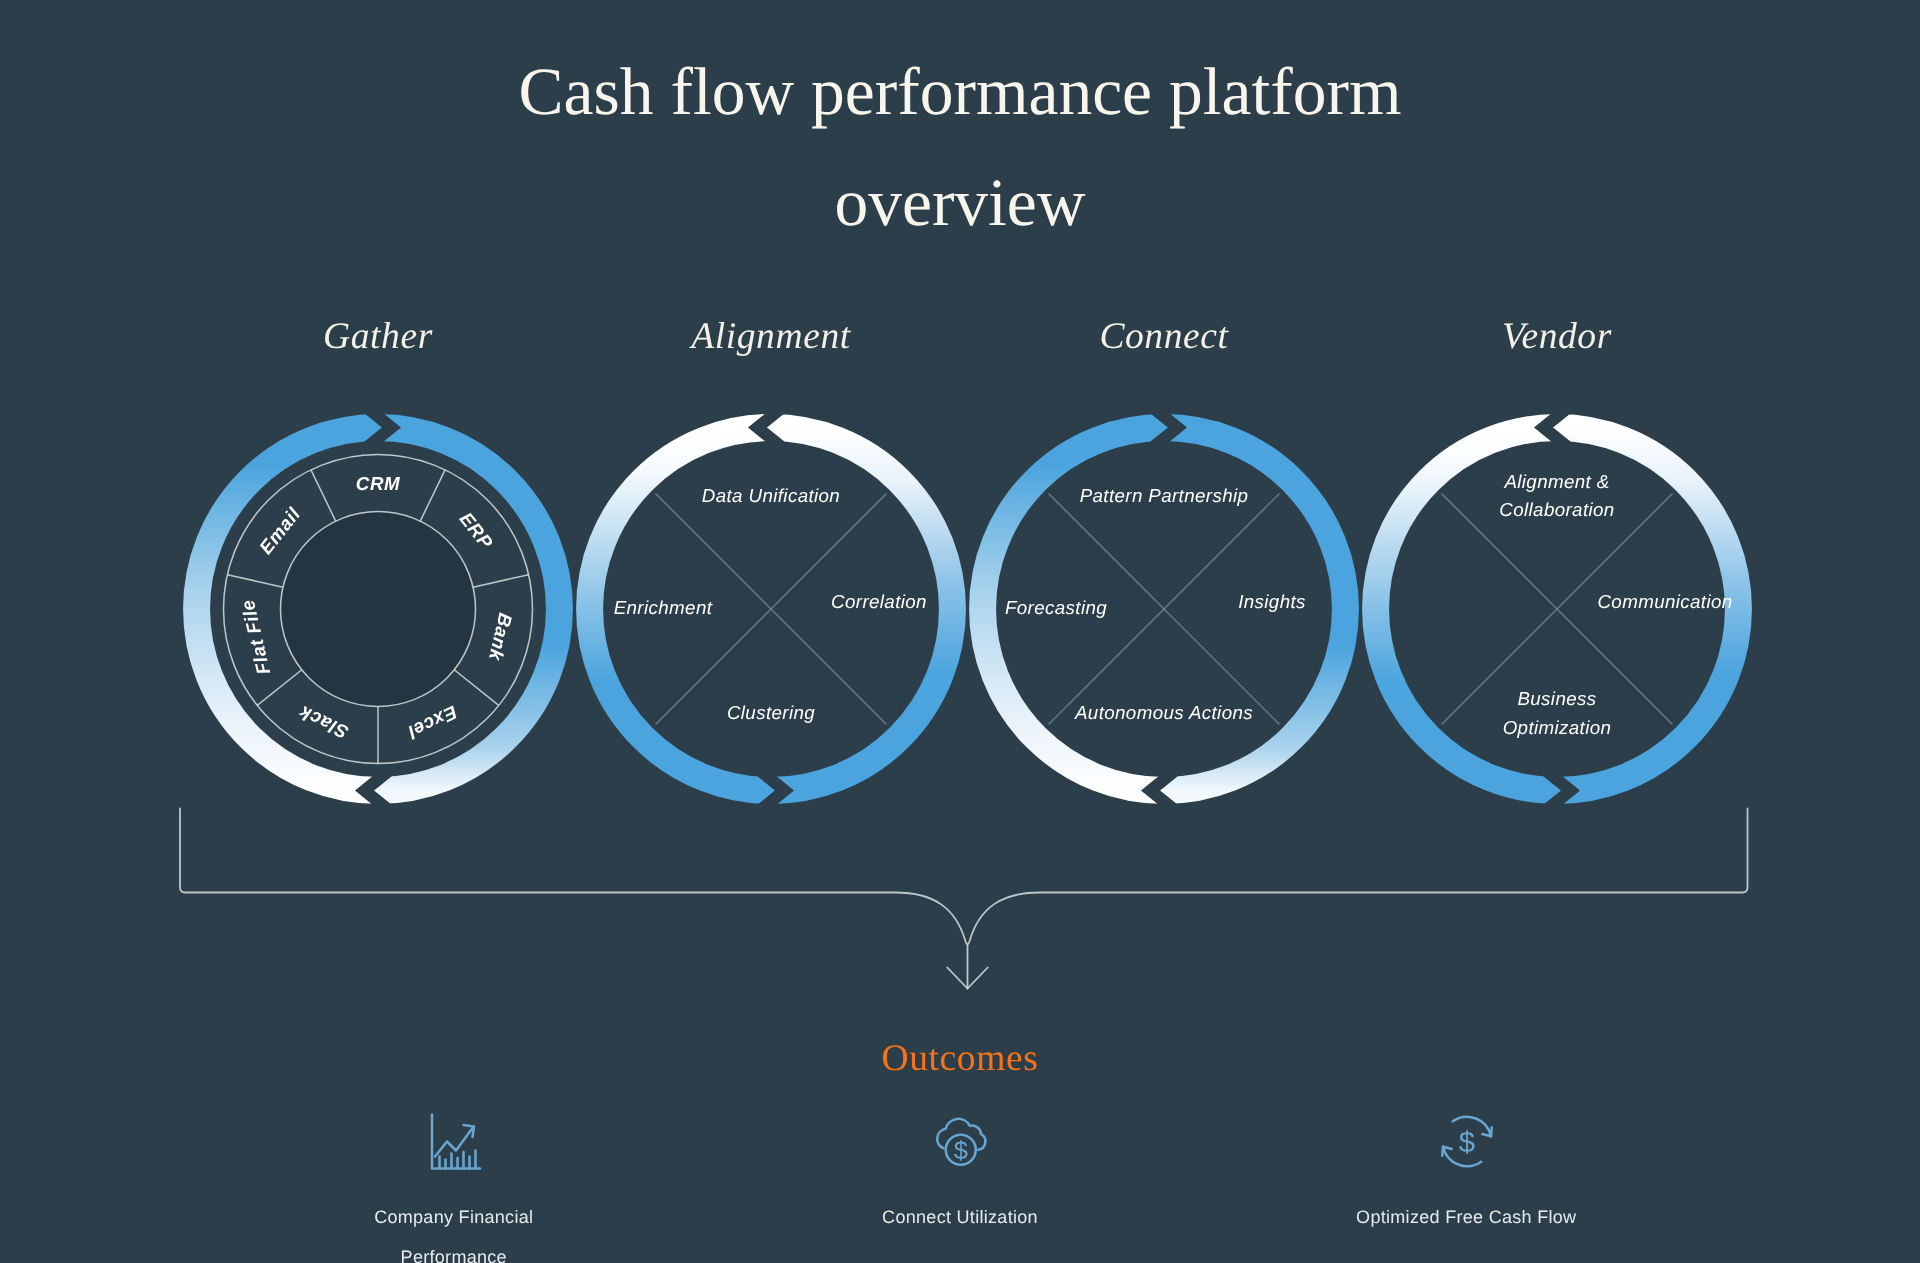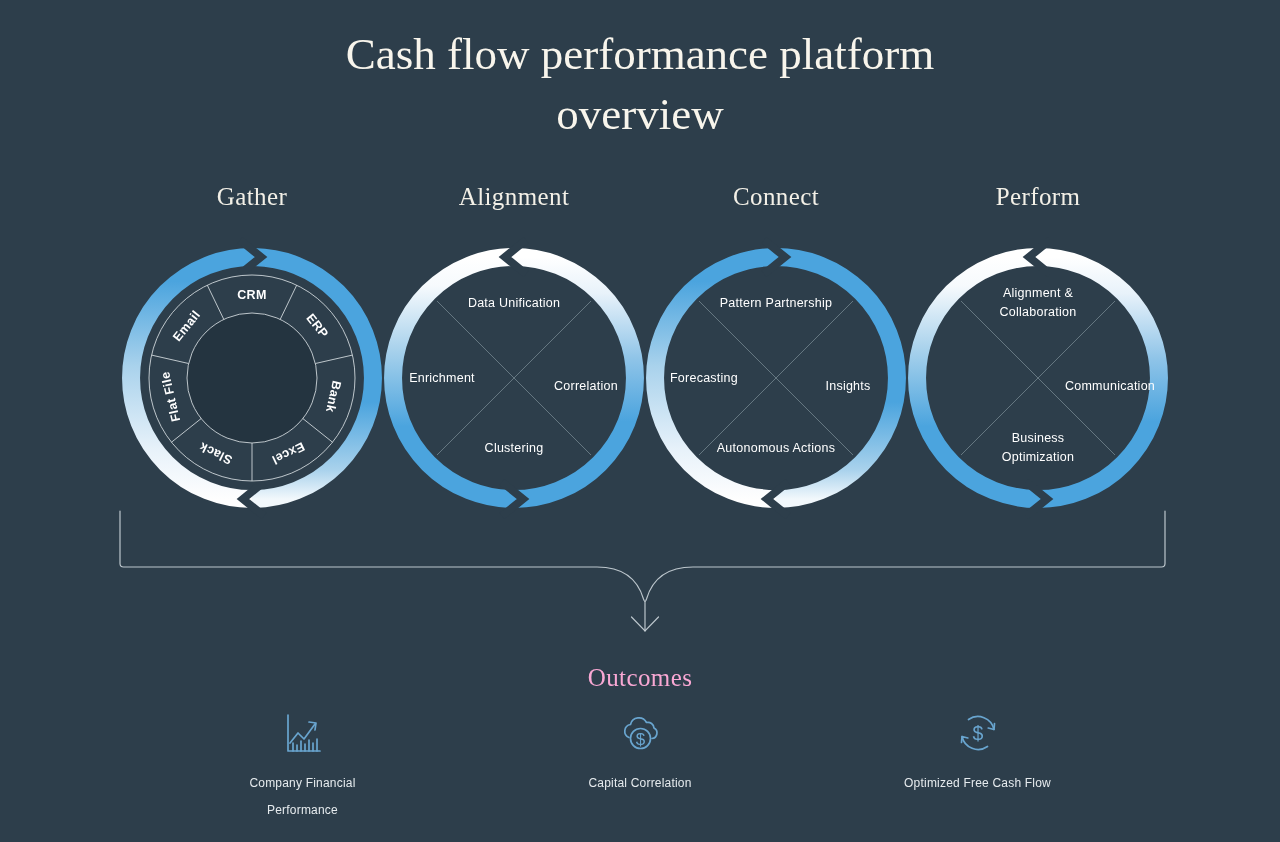--- a/index.html
+++ b/index.html
@@ -4,50 +4,50 @@
 <style>
   html,body{margin:0;padding:0;}
   body{
     width:1280px;height:842px;overflow:hidden;
     background:#2d3e4b;
     font-family:"Liberation Sans",sans-serif;
     -webkit-font-smoothing:antialiased;
   }
   .page-title{
     font-family:"Liberation Serif","DejaVu Serif",serif;
-    font-size:45px;line-height:60px;font-weight:400;
+    font-size:45px;line-height:74px;font-weight:400;
     color:#f8f5ec;text-align:center;
     max-width:600px;margin:24px auto 0;
   }
   .stages-row{
     display:flex;justify-content:center;align-items:flex-end;
-    margin-top:38px;padding-left:10px;
+    margin-top:38px;padding-left:10px;font-style:italic;
   }
   .stage{width:264px;margin:0 -1px;flex:0 0 auto;}
   .stage-title{
     font-family:"Liberation Serif","DejaVu Serif",serif;
     font-size:25px;line-height:30px;color:#f3f0e7;
     letter-spacing:.4px;text-align:center;margin-bottom:34px;
   }
   .circle-wrap{position:relative;width:264px;height:264px;}
   .circle-wrap svg{display:block;overflow:visible;}
   .q{
     position:absolute;width:124px;text-align:center;
     transform:translate(-50%,-50%);
     color:#ffffff;font-size:12.5px;line-height:1.5;
     letter-spacing:.25px;
   }
   .q-top{left:50%;top:57px;}
-  .q-right{left:204px;top:140px;}
+  .q-right{left:204px;top:128px;}
   .q-bottom{left:50%;top:202px;}
   .q-left{left:60px;top:132px;}
   .bracket-svg{display:block;margin:0;}
   .outcomes-heading{
     font-family:"Liberation Serif","DejaVu Serif",serif;
-    font-size:25px;line-height:32px;color:#f9a8d4;
+    font-size:25px;line-height:32px;color:#f97316;
     letter-spacing:.4px;text-align:center;margin-top:22px;
   }
   .outcomes-row{
     width:900px;margin:16px auto 0;
     display:flex;justify-content:space-between;
   }
   .outcome{
     width:225px;display:flex;flex-direction:column;align-items:center;
   }
   .outcome-icon{width:46px;height:46px;}
@@ -162,21 +162,21 @@
         </g>
       </svg>
       <div class="q q-top">Pattern Partnership</div>
       <div class="q q-right">Insights</div>
       <div class="q q-bottom">Autonomous Actions</div>
       <div class="q q-left">Forecasting</div>
     </div>
   </div>
 
   <div class="stage">
-    <div class="stage-title">Perform</div>
+    <div class="stage-title">Vendor</div>
     <div class="circle-wrap">
       <svg width="264" height="264" viewBox="0 0 264 264">
         <path d="M132,11 A121,121 0 0 1 132,253" stroke="url(#ringWhiteRight)" stroke-width="18" fill="none"></path>
         <path d="M132,253 A121,121 0 0 1 132,11" stroke="url(#ringWhiteLeft)" stroke-width="18" fill="none"></path>
         <polyline points="144,-6 123,11 144,28" stroke="#2d3e4b" stroke-width="8" fill="none"></polyline>
         <polyline points="120,236 141,253 120,270" stroke="#2d3e4b" stroke-width="8" fill="none"></polyline>
         <g stroke="#94a5af" stroke-opacity="0.55" stroke-width="1">
           <line x1="55" y1="55" x2="209" y2="209"></line>
           <line x1="209" y1="55" x2="55" y2="209"></line>
         </g>
@@ -213,21 +213,21 @@
   </div>
 
   <div class="outcome">
     <svg class="outcome-icon" viewBox="0 0 46 46">
       <g stroke="#69a5cf" stroke-width="1.7" fill="none" stroke-linecap="round" stroke-linejoin="round">
         <path d="M12,27.5 A6.8,6.8 0 0 1 13.5,14.5 A8.6,8.6 0 0 1 29.5,12.5 A6,6 0 0 1 37,18 A5.6,5.6 0 0 1 35,28.5"></path>
         <circle cx="23.5" cy="28.5" r="10"></circle>
       </g>
       <text x="23.5" y="34.5" font-size="17" text-anchor="middle" fill="#69a5cf" font-family="Liberation Sans, sans-serif">$</text>
     </svg>
-    <div class="outcome-label">Capital Correlation</div>
+    <div class="outcome-label">Connect Utilization</div>
   </div>
 
 
   <div class="outcome">
     <svg class="outcome-icon" viewBox="0 0 46 46">
       <g stroke="#69a5cf" stroke-width="1.7" fill="none" stroke-linecap="round" stroke-linejoin="round">
         <path d="M13.5,9.5 A16.5,16.5 0 0 1 39,19.5"></path>
         <path d="M39.5,13.5 L39,19.5 L33.2,18"></path>
         <path d="M32.5,36.5 A16.5,16.5 0 0 1 7,26.5"></path>
         <path d="M6.5,32.5 L7,26.5 L12.8,28"></path>

